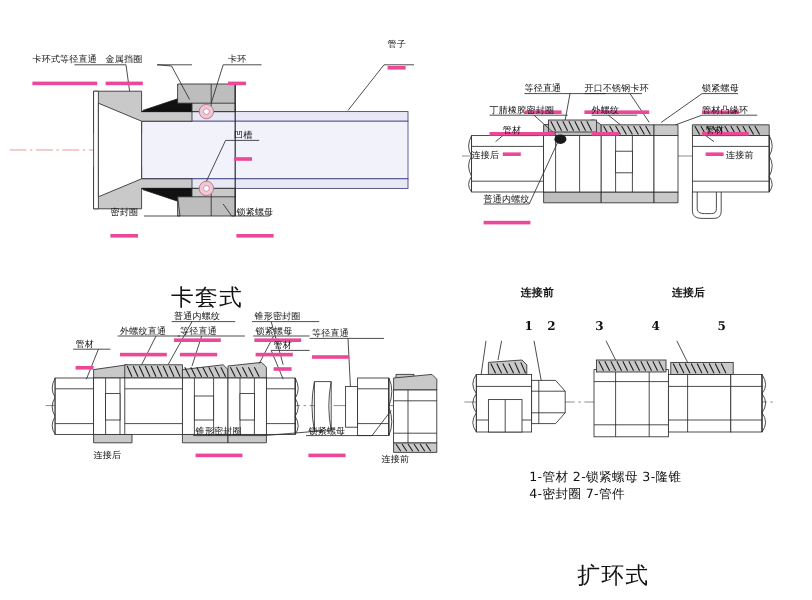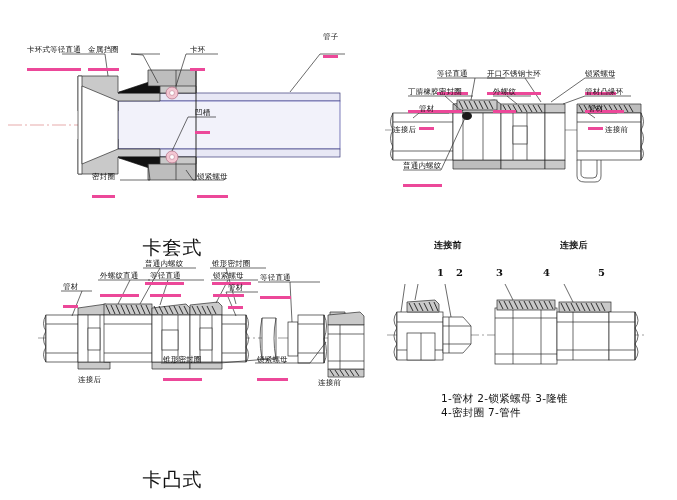--- a/index.html
+++ b/index.html
@@ -327,21 +327,20 @@
     <span class="lbl u" style="left:150px;top:36px">等径直通</span>
     <span class="lbl u" style="left:213px;top:36px">锁紧螺母</span>
     <span class="lbl u" style="left:260px;top:38px">等径直通</span>
     <span class="lbl u" style="left:63px;top:47px">管材</span>
     <span class="lbl u" style="left:228px;top:48px">管材</span>
     <span class="lbl u" style="left:163px;top:120px">锥形密封圈</span>
     <span class="lbl u" style="left:257px;top:120px">锁紧螺母</span>
     <span class="lbl" style="left:78px;top:140px">连接后</span>
     <span class="lbl" style="left:318px;top:143px">连接前</span>
 
-    <div class="panel-title" style="left:0;top:200px">卡凸式</div>
   </div>
 
   <div class="panel" style="left:345px;top:235px;width:332px;height:265px">
 
     <svg width="332" height="150" style="position:absolute;left:0;top:25px">
       <line class="centerg" x1="42" y1="75" x2="300" y2="75"></line>
 
       <path class="ln2" d="M52 52 L52 100"></path>
       <path class="ln" d="M52 52 Q46 60 52 68 Q46 76 52 84 Q46 92 52 100"></path>
       <rect class="white" x="52" y="52" width="46" height="48"></rect>
@@ -391,15 +390,16 @@
 
     <span class="num" style="left:92px;top:32px">1</span>
     <span class="num" style="left:111px;top:32px">2</span>
     <span class="num" style="left:151px;top:32px">3</span>
     <span class="num" style="left:198px;top:32px">4</span>
     <span class="num" style="left:253px;top:32px">5</span>
 
     <div class="legend" style="left:96px;top:156px">1-管材 2-锁紧螺母 3-隆锥</div>
     <div class="legend" style="left:96px;top:170px">4-密封圈 7-管件</div>
 
+    <div class="panel-title" style="left:0;top:200px">扩环式</div>
   </div>
 
 </div>
 
 </body></html>

